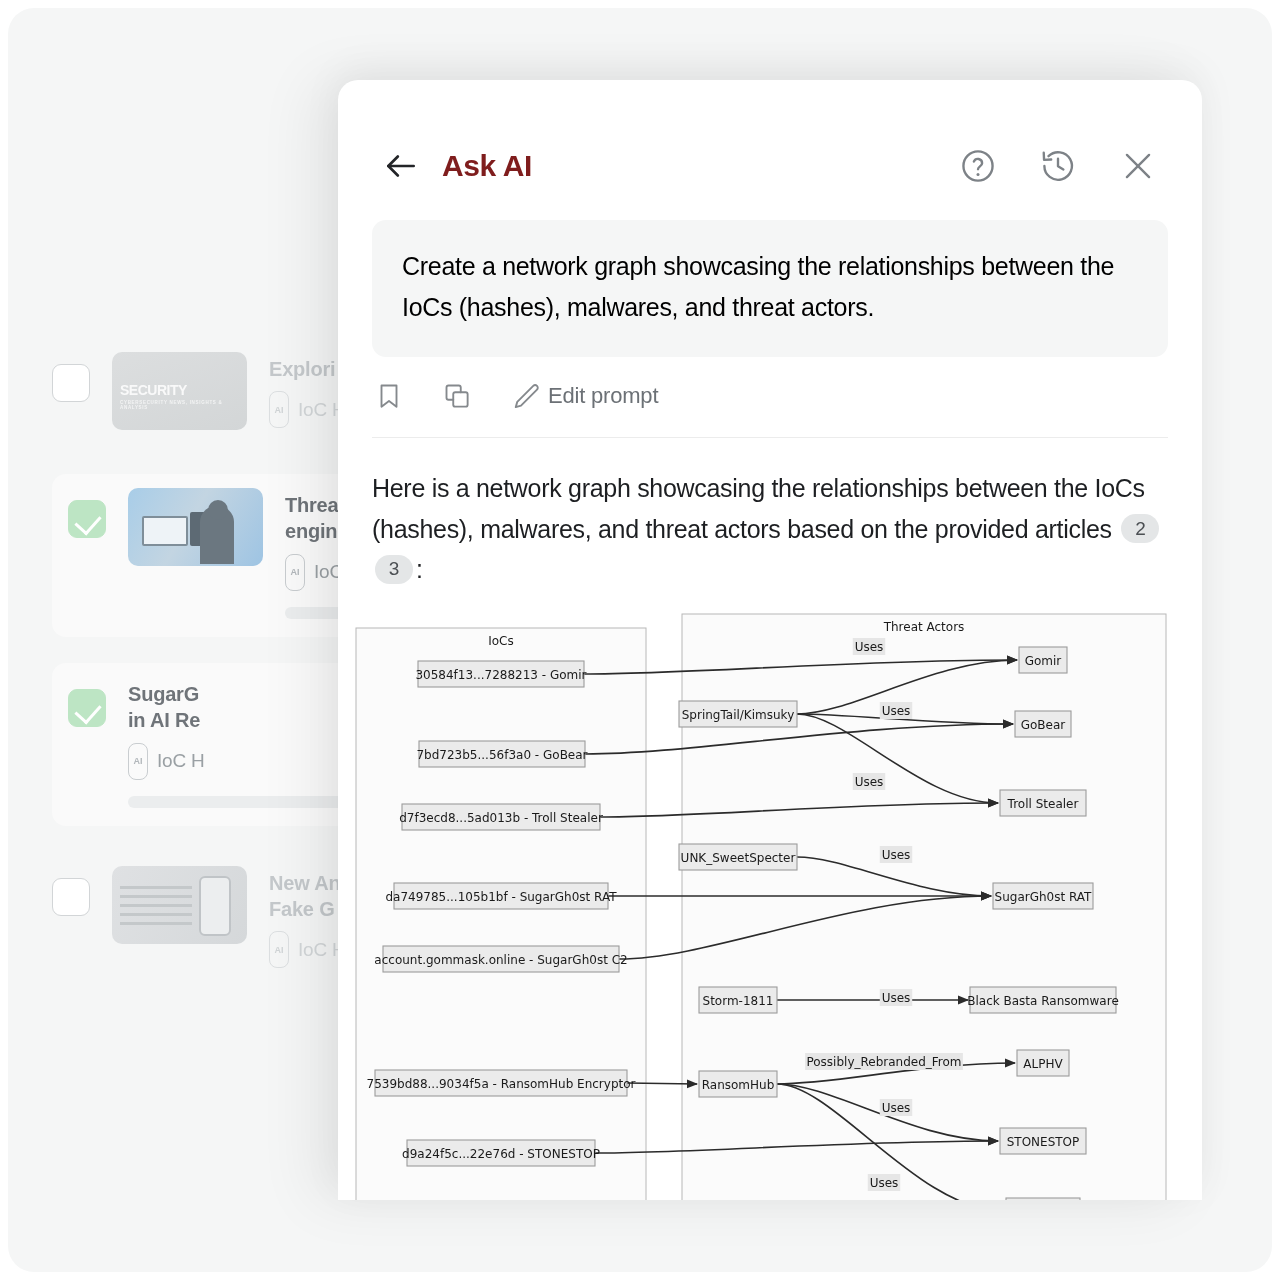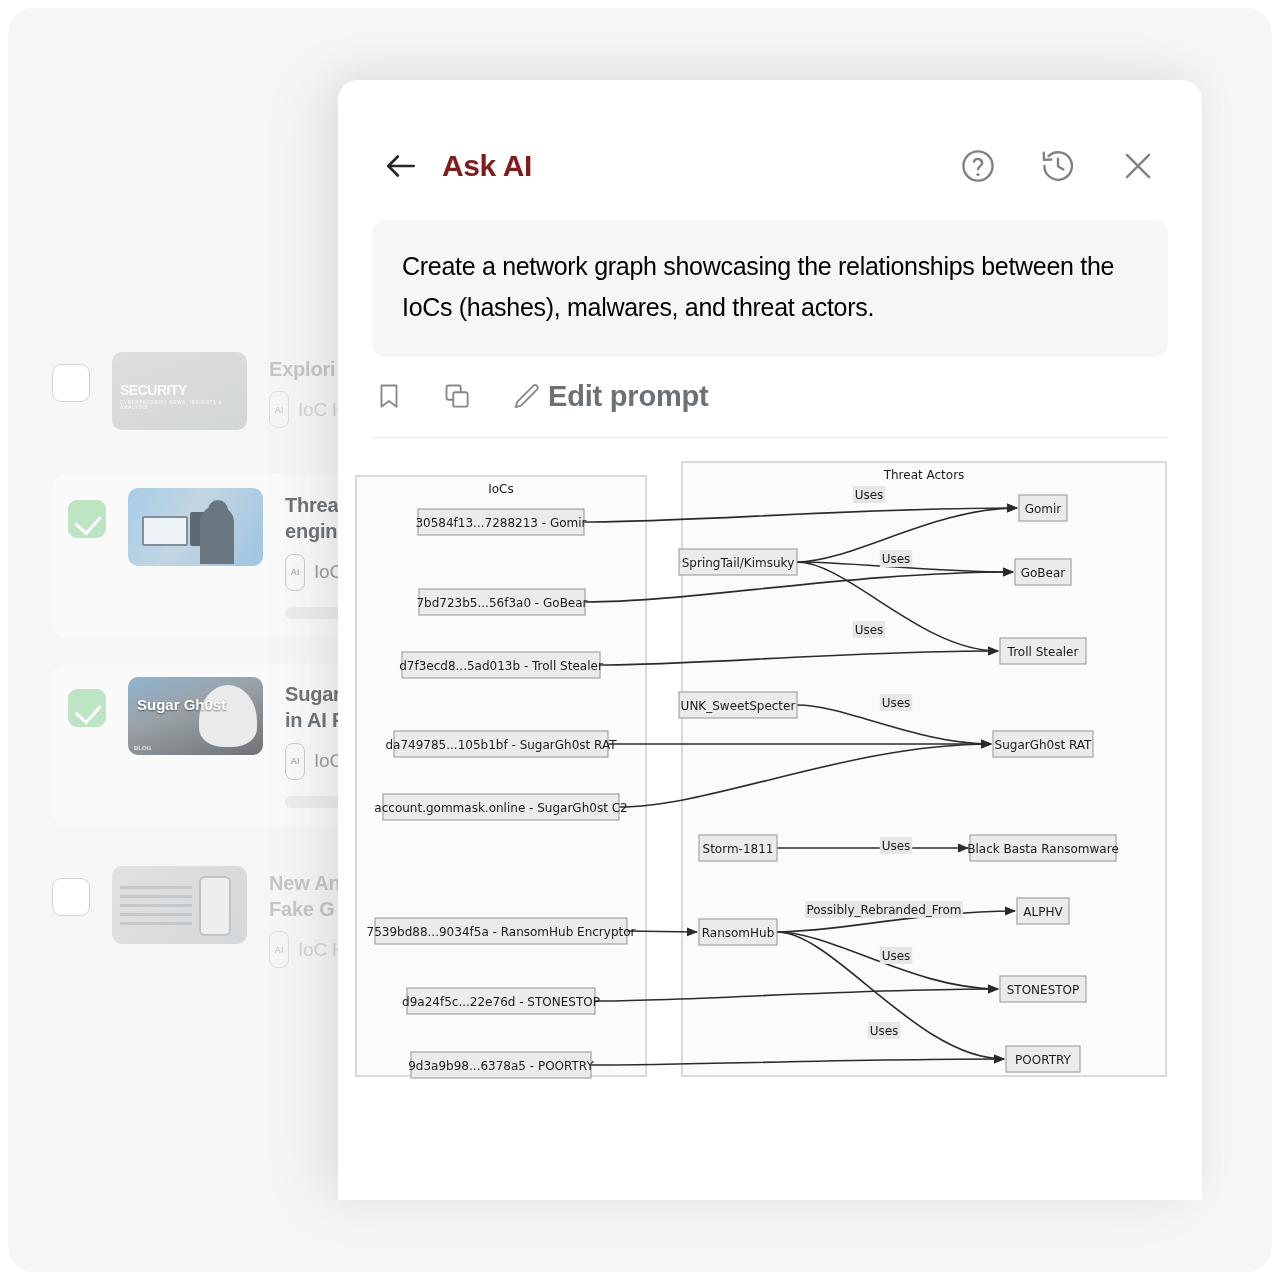--- a/index.html
+++ b/index.html
@@ -183,21 +183,21 @@
     display: flex; align-items: center;
     padding: 22px 34px 0 34px;
     gap: 0;
   }
   .pa-icon {
     width: 34px; height: 34px; color: #85898d;
     margin-right: 34px;
     display: flex; align-items: center; justify-content: center;
   }
   .edit-label {
-    font-size: 29px; font-weight: 700; color: #6c7176; letter-spacing: -.2px;
+    font-size: 22px; font-weight: 400; color: #6c7176; letter-spacing: -.2px;
     margin-left: 6px;
   }
   .divider {
     height: 1px; background: #ececec; margin: 24px 34px 0 34px;
   }
   .answer {
     margin: 30px 34px 0 34px;
     font-size: 25px; line-height: 1.62; color: #1d1f22; letter-spacing: -.3px;
   }
   .cite {
@@ -281,25 +281,20 @@
           <div class="bg-tagline">
             <span class="ai-chip">AI</span>
             <span class="tag-text">IoC H</span>
           </div>
           <div class="bg-bar"></div>
         </div>
       </div>
 
       <div class="bg-row sel" style="margin-left:0;">
         <div class="bg-check checked"></div>
-        <div class="bg-thumb th-sugar">
-          <div class="ghost"></div>
-          <div class="sg">Sugar Gh0st</div>
-          <div class="blos">BLOG</div>
-        </div>
         <div class="bg-meta">
           <div class="bg-title">SugarG</div>
           <div class="bg-title">in AI Re</div>
           <div class="bg-tagline">
             <span class="ai-chip">AI</span>
             <span class="tag-text">IoC H</span>
           </div>
           <div class="bg-bar"></div>
         </div>
       </div>
@@ -375,20 +370,23 @@
       <div class="pa-icon" style="margin-right:0;">
         <svg width="30" height="30" viewBox="0 0 24 24" fill="none" stroke="currentColor" stroke-width="1.5" stroke-linecap="round" stroke-linejoin="round">
           <path d="M18.6 3.9a2.1 2.1 0 0 1 3 3L8.8 19.7l-4.2 1.2 1.2-4.2z"></path>
         </svg>
       </div>
       <div class="edit-label">Edit prompt</div>
     </div>
 
     <div class="divider"></div>
 
+    <div class="answer">
+      <span>Here is a network graph showcasing the relationships between the IoCs (hashes), malwares, and threat actors based on the provided articles </span><span class="cite">2</span><span class="cite">3</span><span>:</span>
+    </div>
 
     <div class="graph-wrap">
       <svg class="graph-svg" id="graph-svg" width="864" height="640" viewBox="0 0 864 640">
         <defs>
           <marker id="arrow" viewBox="0 0 10 10" refX="9" refY="5" markerWidth="7" markerHeight="7" orient="auto-start-reverse">
             <path d="M0,1 L10,5 L0,9 z" fill="#2b2b2b"></path>
           </marker>
         </defs>
         <g id="clusters">
             <rect x="18" y="16" width="290" height="600" class="cluster-rect"></rect>

